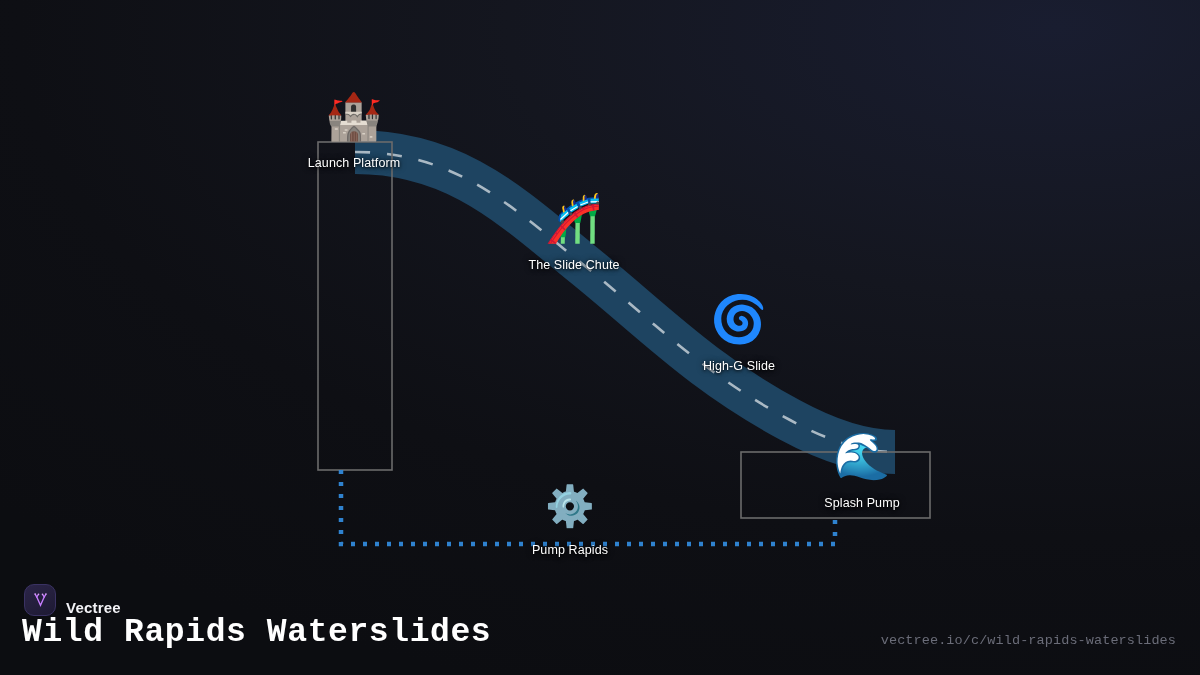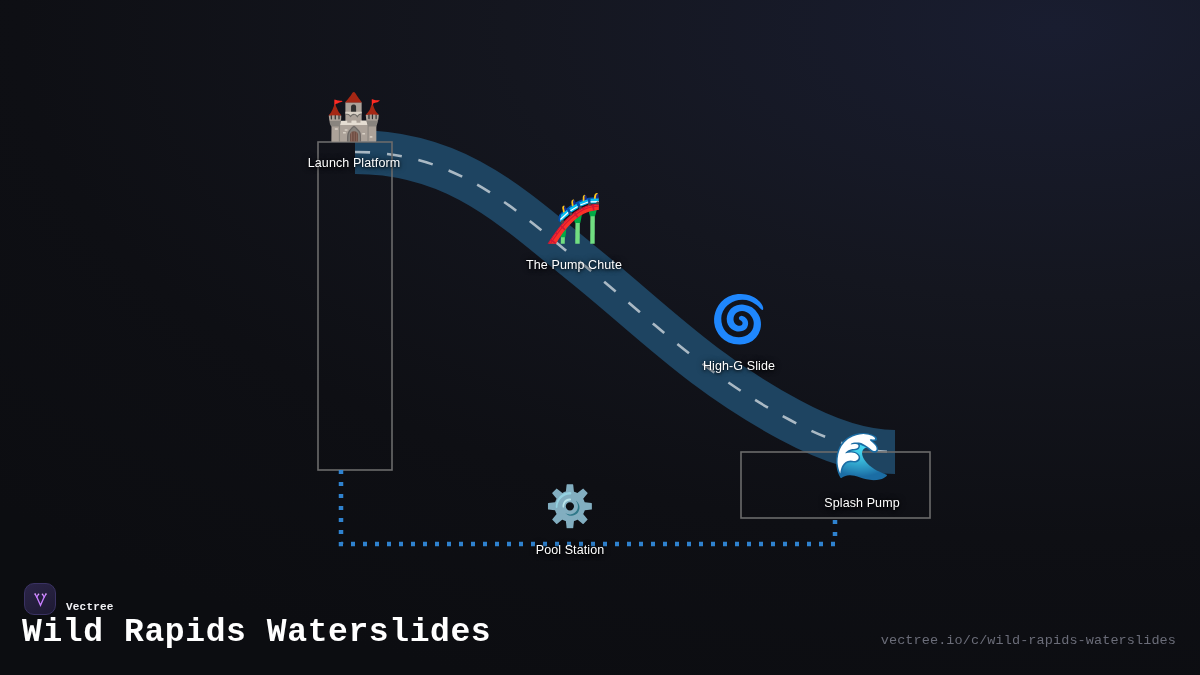--- a/index.html
+++ b/index.html
@@ -95,22 +95,22 @@
     height: 32px;
     border-radius: 10px;
     background: linear-gradient(150deg, #2b2448 0%, #241f3c 55%, #1d1933 100%);
     border: 1px solid #3a3263;
     display: flex;
     align-items: center;
     justify-content: center;
   }
 
   .brand-name {
-    font-family: Liberation Mono, monospace;
-    font-size: 11px;
+    font-family: Liberation Sans, sans-serif;
+    font-size: 15px;
     font-weight: 700;
     color: #f2f2f6;
     letter-spacing: 0.2px;
     margin-top: 16px;
   }
 
   #doc-title {
     position: absolute;
     left: 22px;
     top: 44px;
@@ -154,36 +154,36 @@
       <path fill="none" stroke="#2f82cf" stroke-width="4.5" stroke-dasharray="4 8" stroke-linecap="butt" d="M 341 470 L 341 544 L 835 544 L 835 518"></path>
     </svg>
 
     <div class="node" style="left:354px; top:130px;">
       <div class="node-icon">🏰</div>
       <div class="node-label">Launch Platform</div>
     </div>
 
     <div class="node" style="left:574px; top:232px;">
       <div class="node-icon">🎢</div>
-      <div class="node-label">The Pump Chute</div>
+      <div class="node-label">The Slide Chute</div>
     </div>
 
     <div class="node" style="left:739px; top:333px;">
       <div class="node-icon">🌀</div>
       <div class="node-label">High-G Slide</div>
     </div>
 
     <div class="node" style="left:862px; top:470px;">
       <div class="node-icon">🌊</div>
       <div class="node-label">Splash Pump</div>
     </div>
 
     <div class="node" style="left:570px; top:520px;">
       <div class="node-icon sm">⚙️</div>
-      <div class="node-label">Pool Station</div>
+      <div class="node-label">Pump Rapids</div>
     </div>
 
   </div>
 
   <div id="footer">
 
     <div class="brand-row">
       <div class="brand-mark">
         <svg width="19" height="19" viewBox="0 0 24 24" aria-hidden="true">
           <g stroke="#c77dff" stroke-width="1.7" stroke-linecap="round" fill="none">

